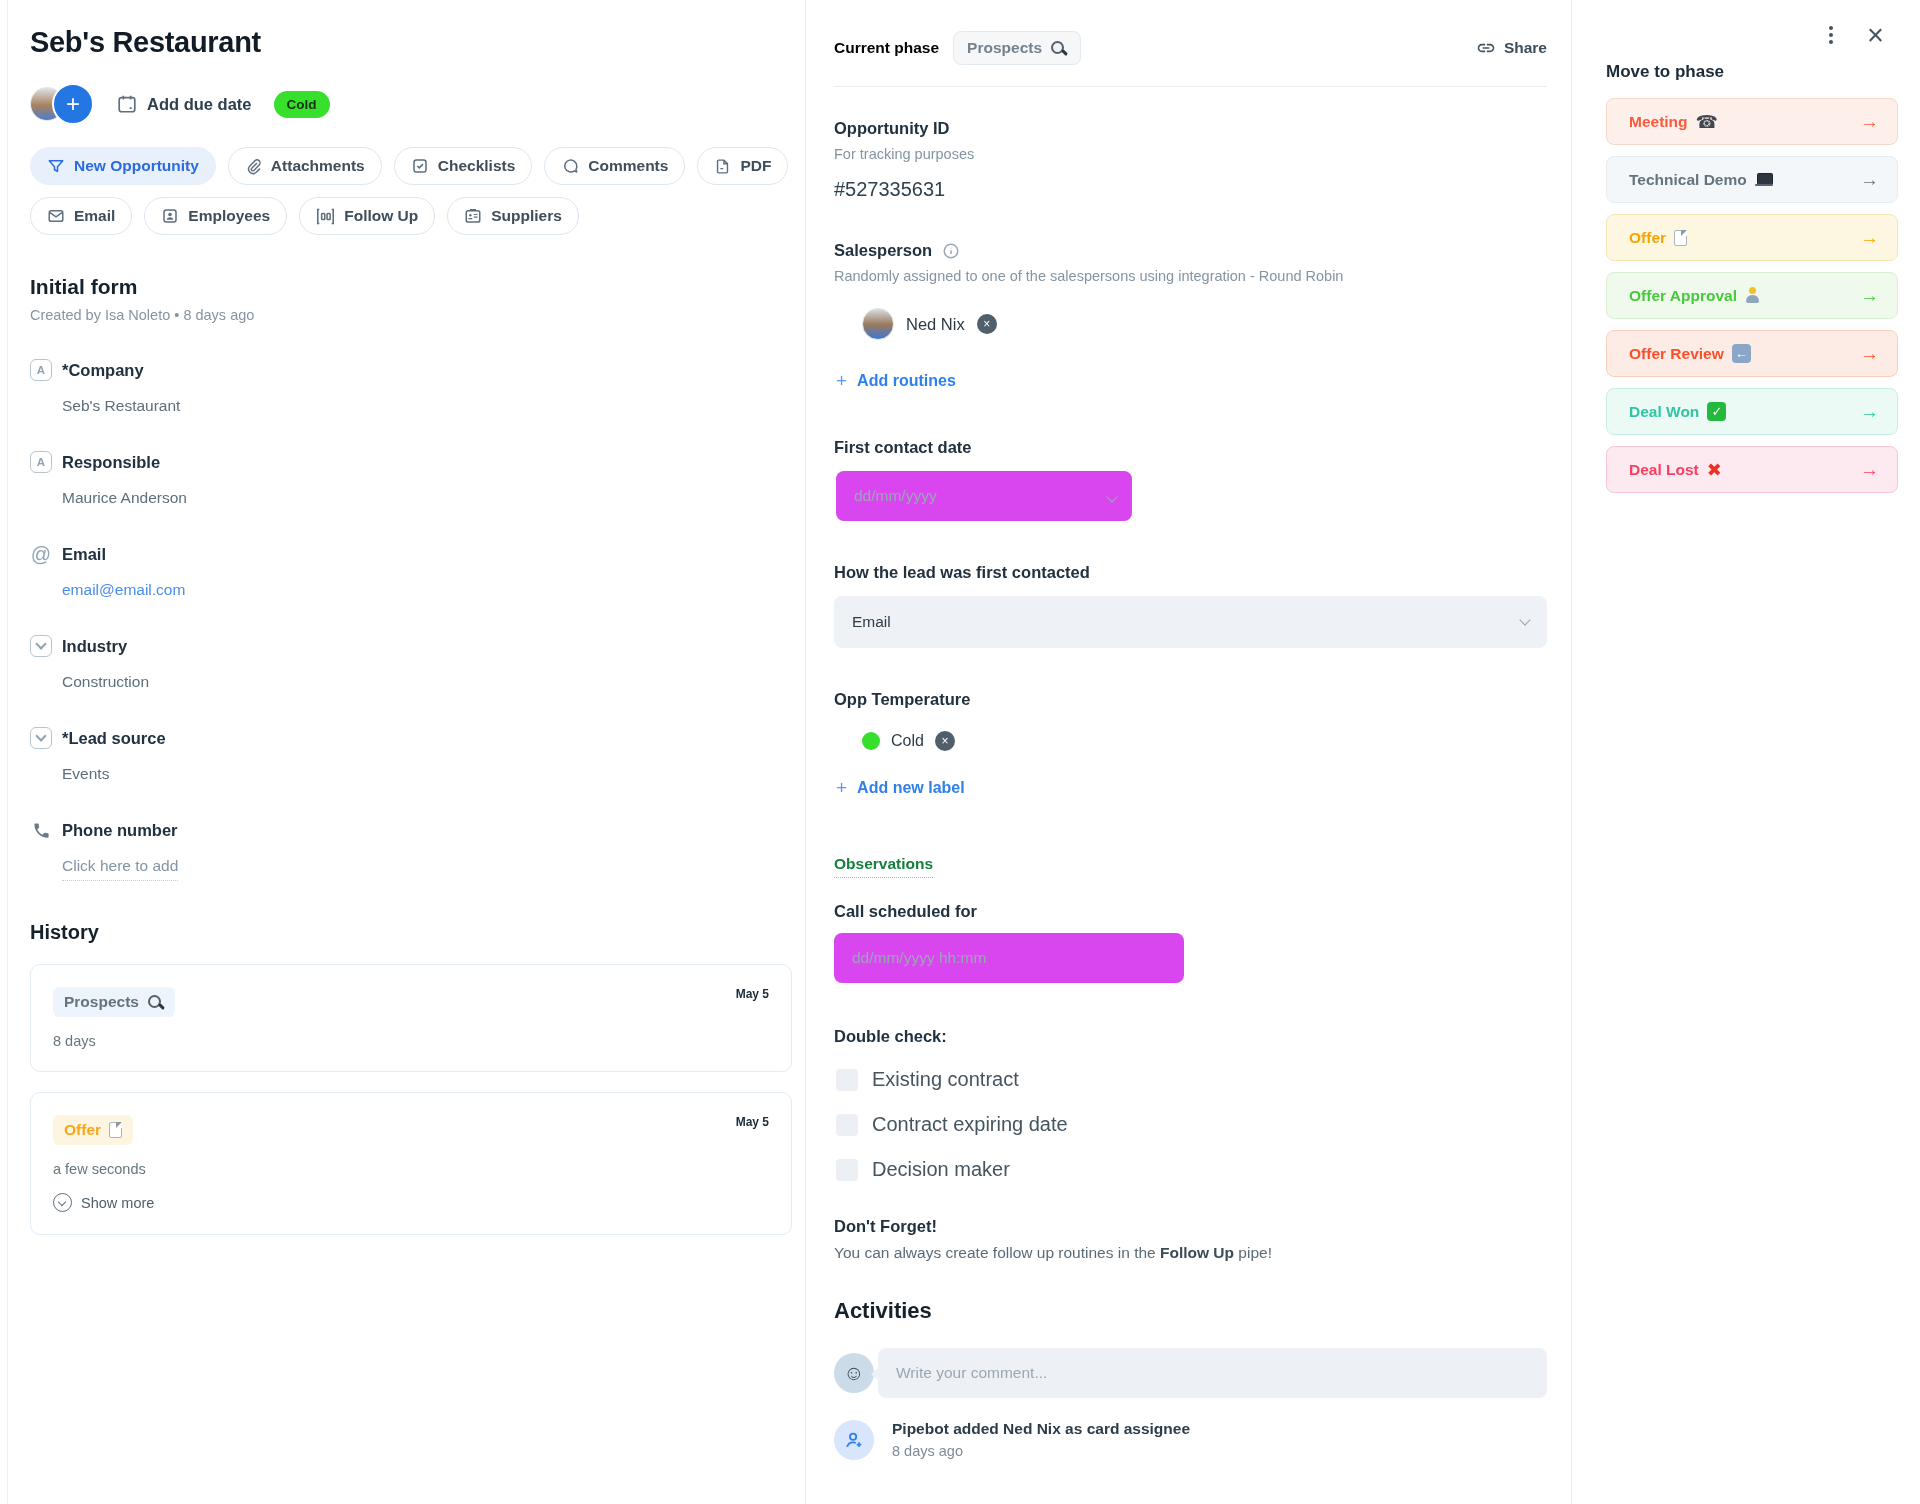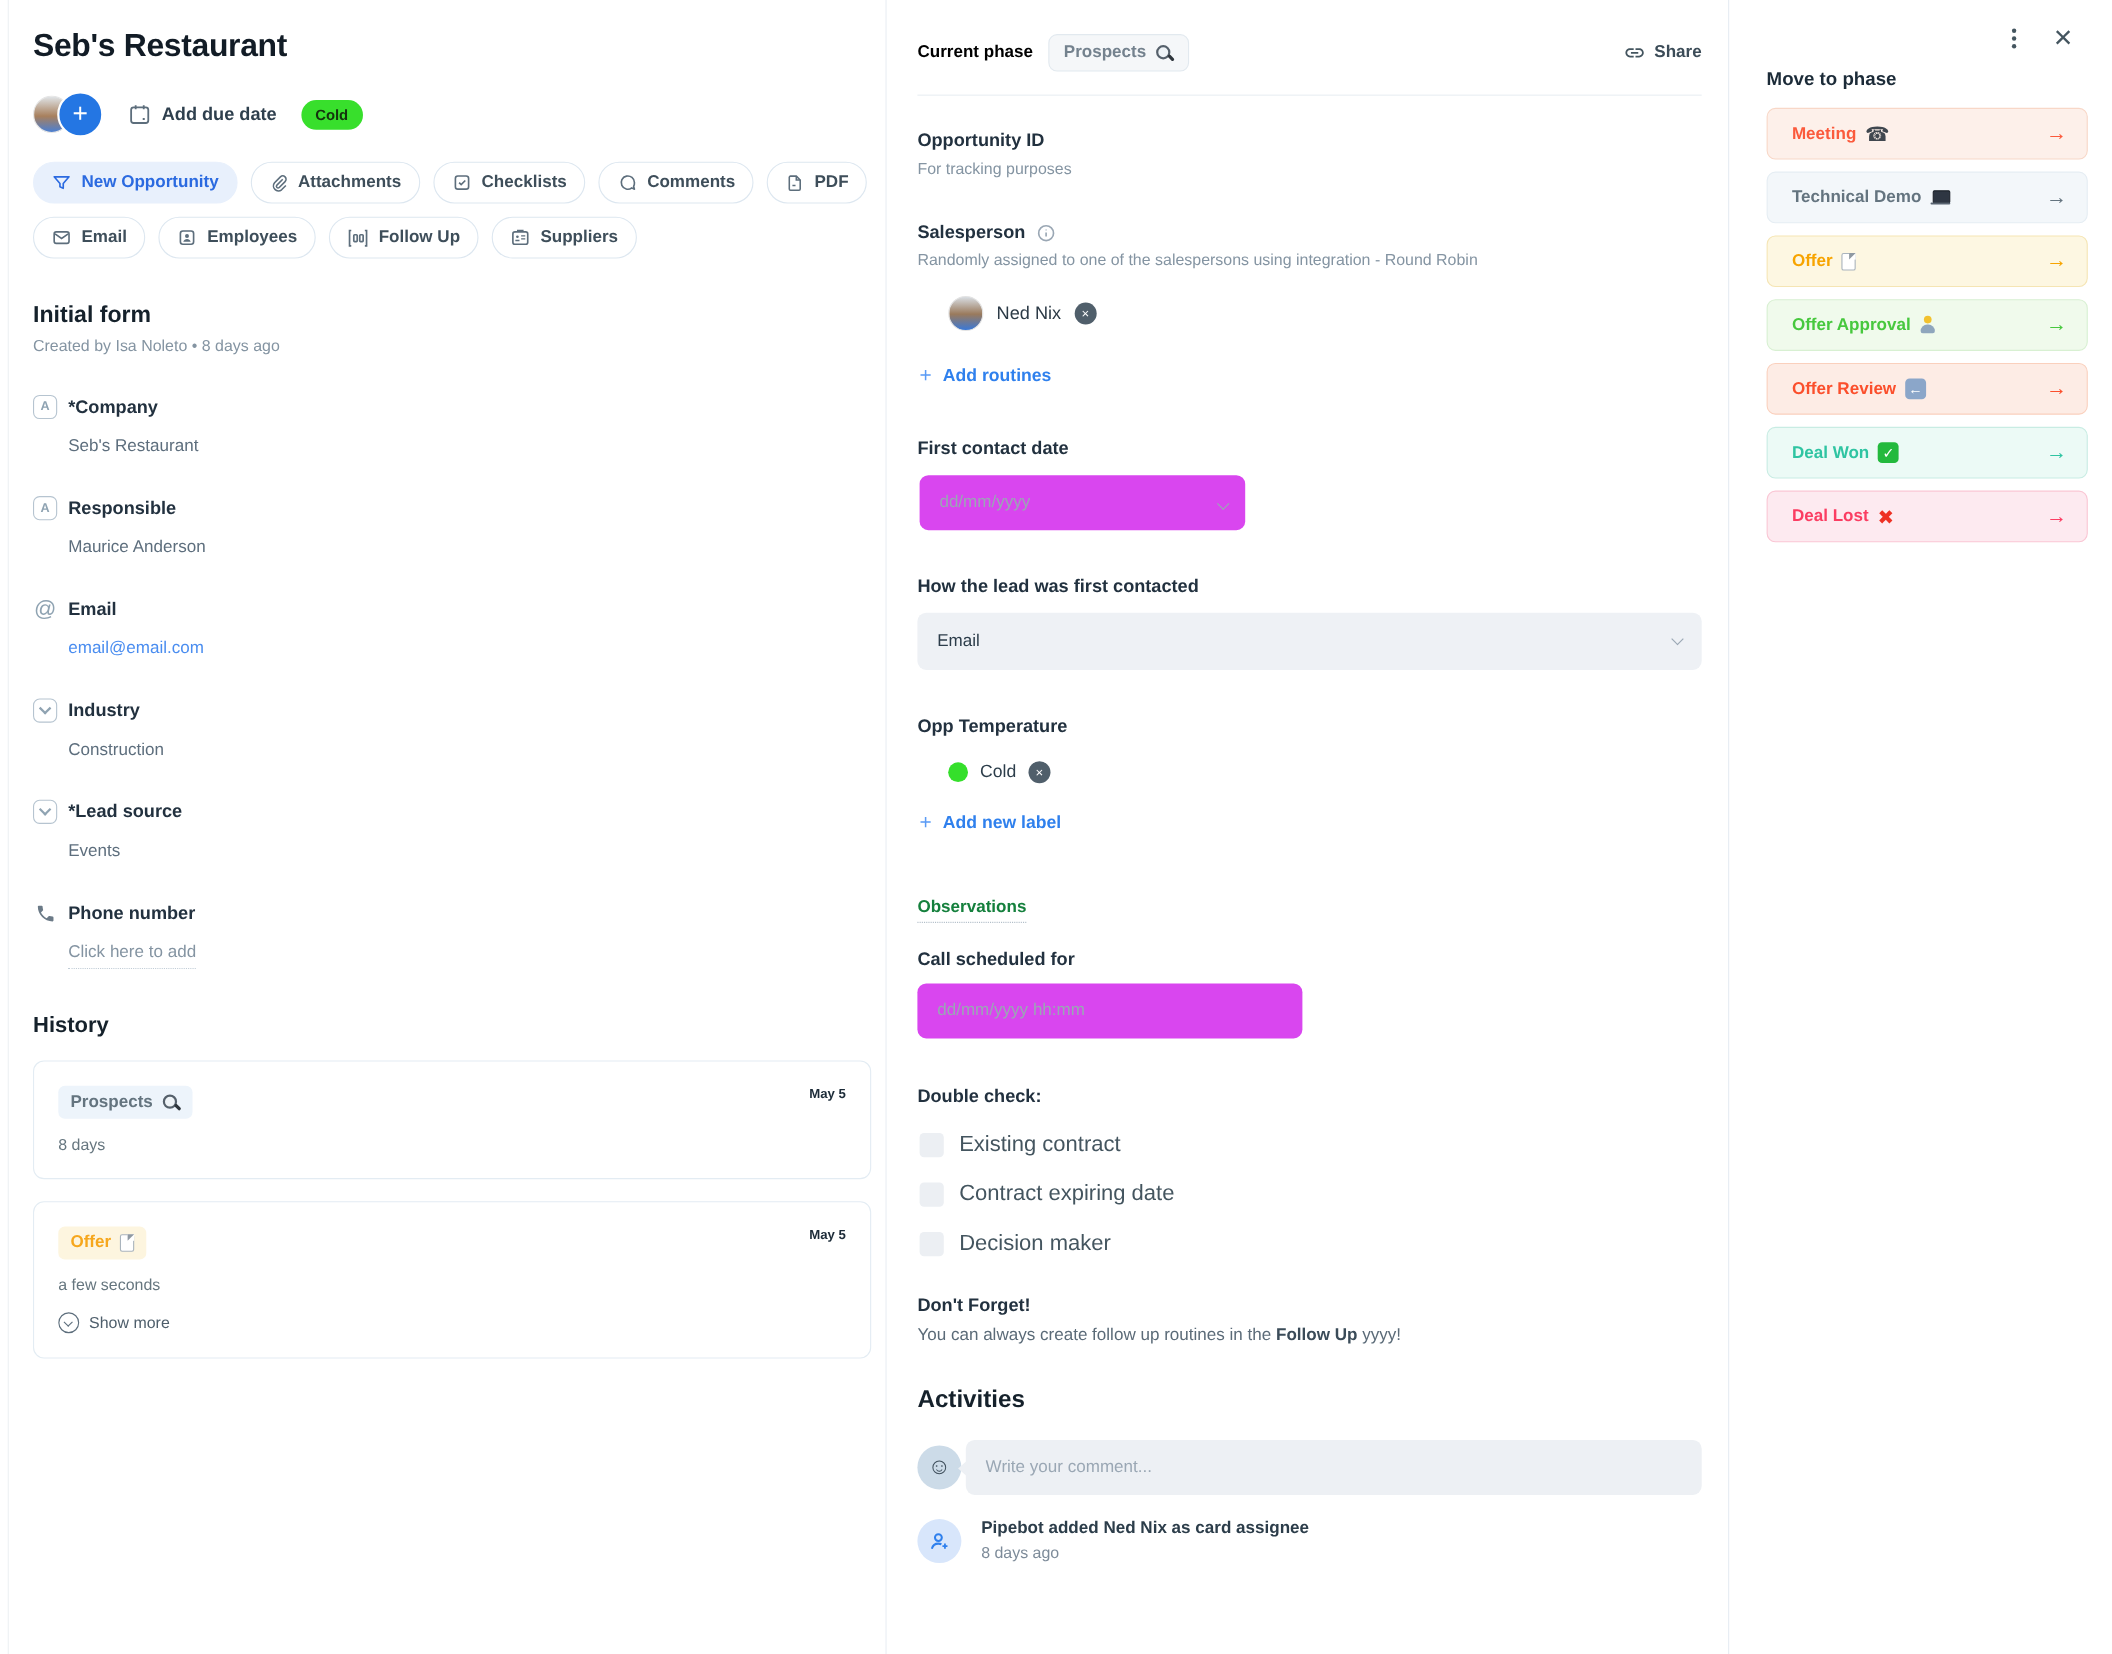--- a/index.html
+++ b/index.html
@@ -379,20 +379,21 @@
           </svg>
         </span>
         <span>Share</span>
       </span>
     </div>
     <hr class="mid-divider">
 
     <div style="margin-top:32px;">
       <div class="blk-label">Opportunity ID</div>
       <div class="blk-helper">For tracking purposes</div>
+      <div class="opp-val">#527335631</div>
     </div>
 
     <div style="margin-top:40px;">
       <div style="display:flex;align-items:center;gap:10px;">
         <span class="blk-label">Salesperson</span>
         <span>
           <svg width="18" height="18" viewBox="0 0 24 24" fill="none" stroke="#9aa7b4" stroke-width="2">
             <circle cx="12" cy="12" r="9"></circle>
               <path d="M12 11v5"></path>
               <circle cx="12" cy="8" r="0.8" fill="#9aa7b4" stroke="none"></circle>
@@ -458,21 +459,21 @@
         <span class="cb-lbl">Contract expiring date</span>
       </div>
       <div class="cb-row">
         <span class="cb-box"></span>
         <span class="cb-lbl">Decision maker</span>
       </div>
     </div>
 
     <div style="margin-top:36px;">
       <div class="blk-label">Don't Forget!</div>
-      <div class="dont-text"><span>You can always create follow up routines in the </span><b style="color:#3b4c59;">Follow Up</b><span> yyyy!</span></div>
+      <div class="dont-text"><span>You can always create follow up routines in the </span><b style="color:#3b4c59;">Follow Up</b><span> pipe!</span></div>
     </div>
 
     <div class="activities-h">Activities</div>
 
     <div class="composer">
       <span class="smiley">☺</span>
       <span class="bubble">
         <input class="inp" type="text" placeholder="Write your comment..." style="">
       </span>
     </div>

